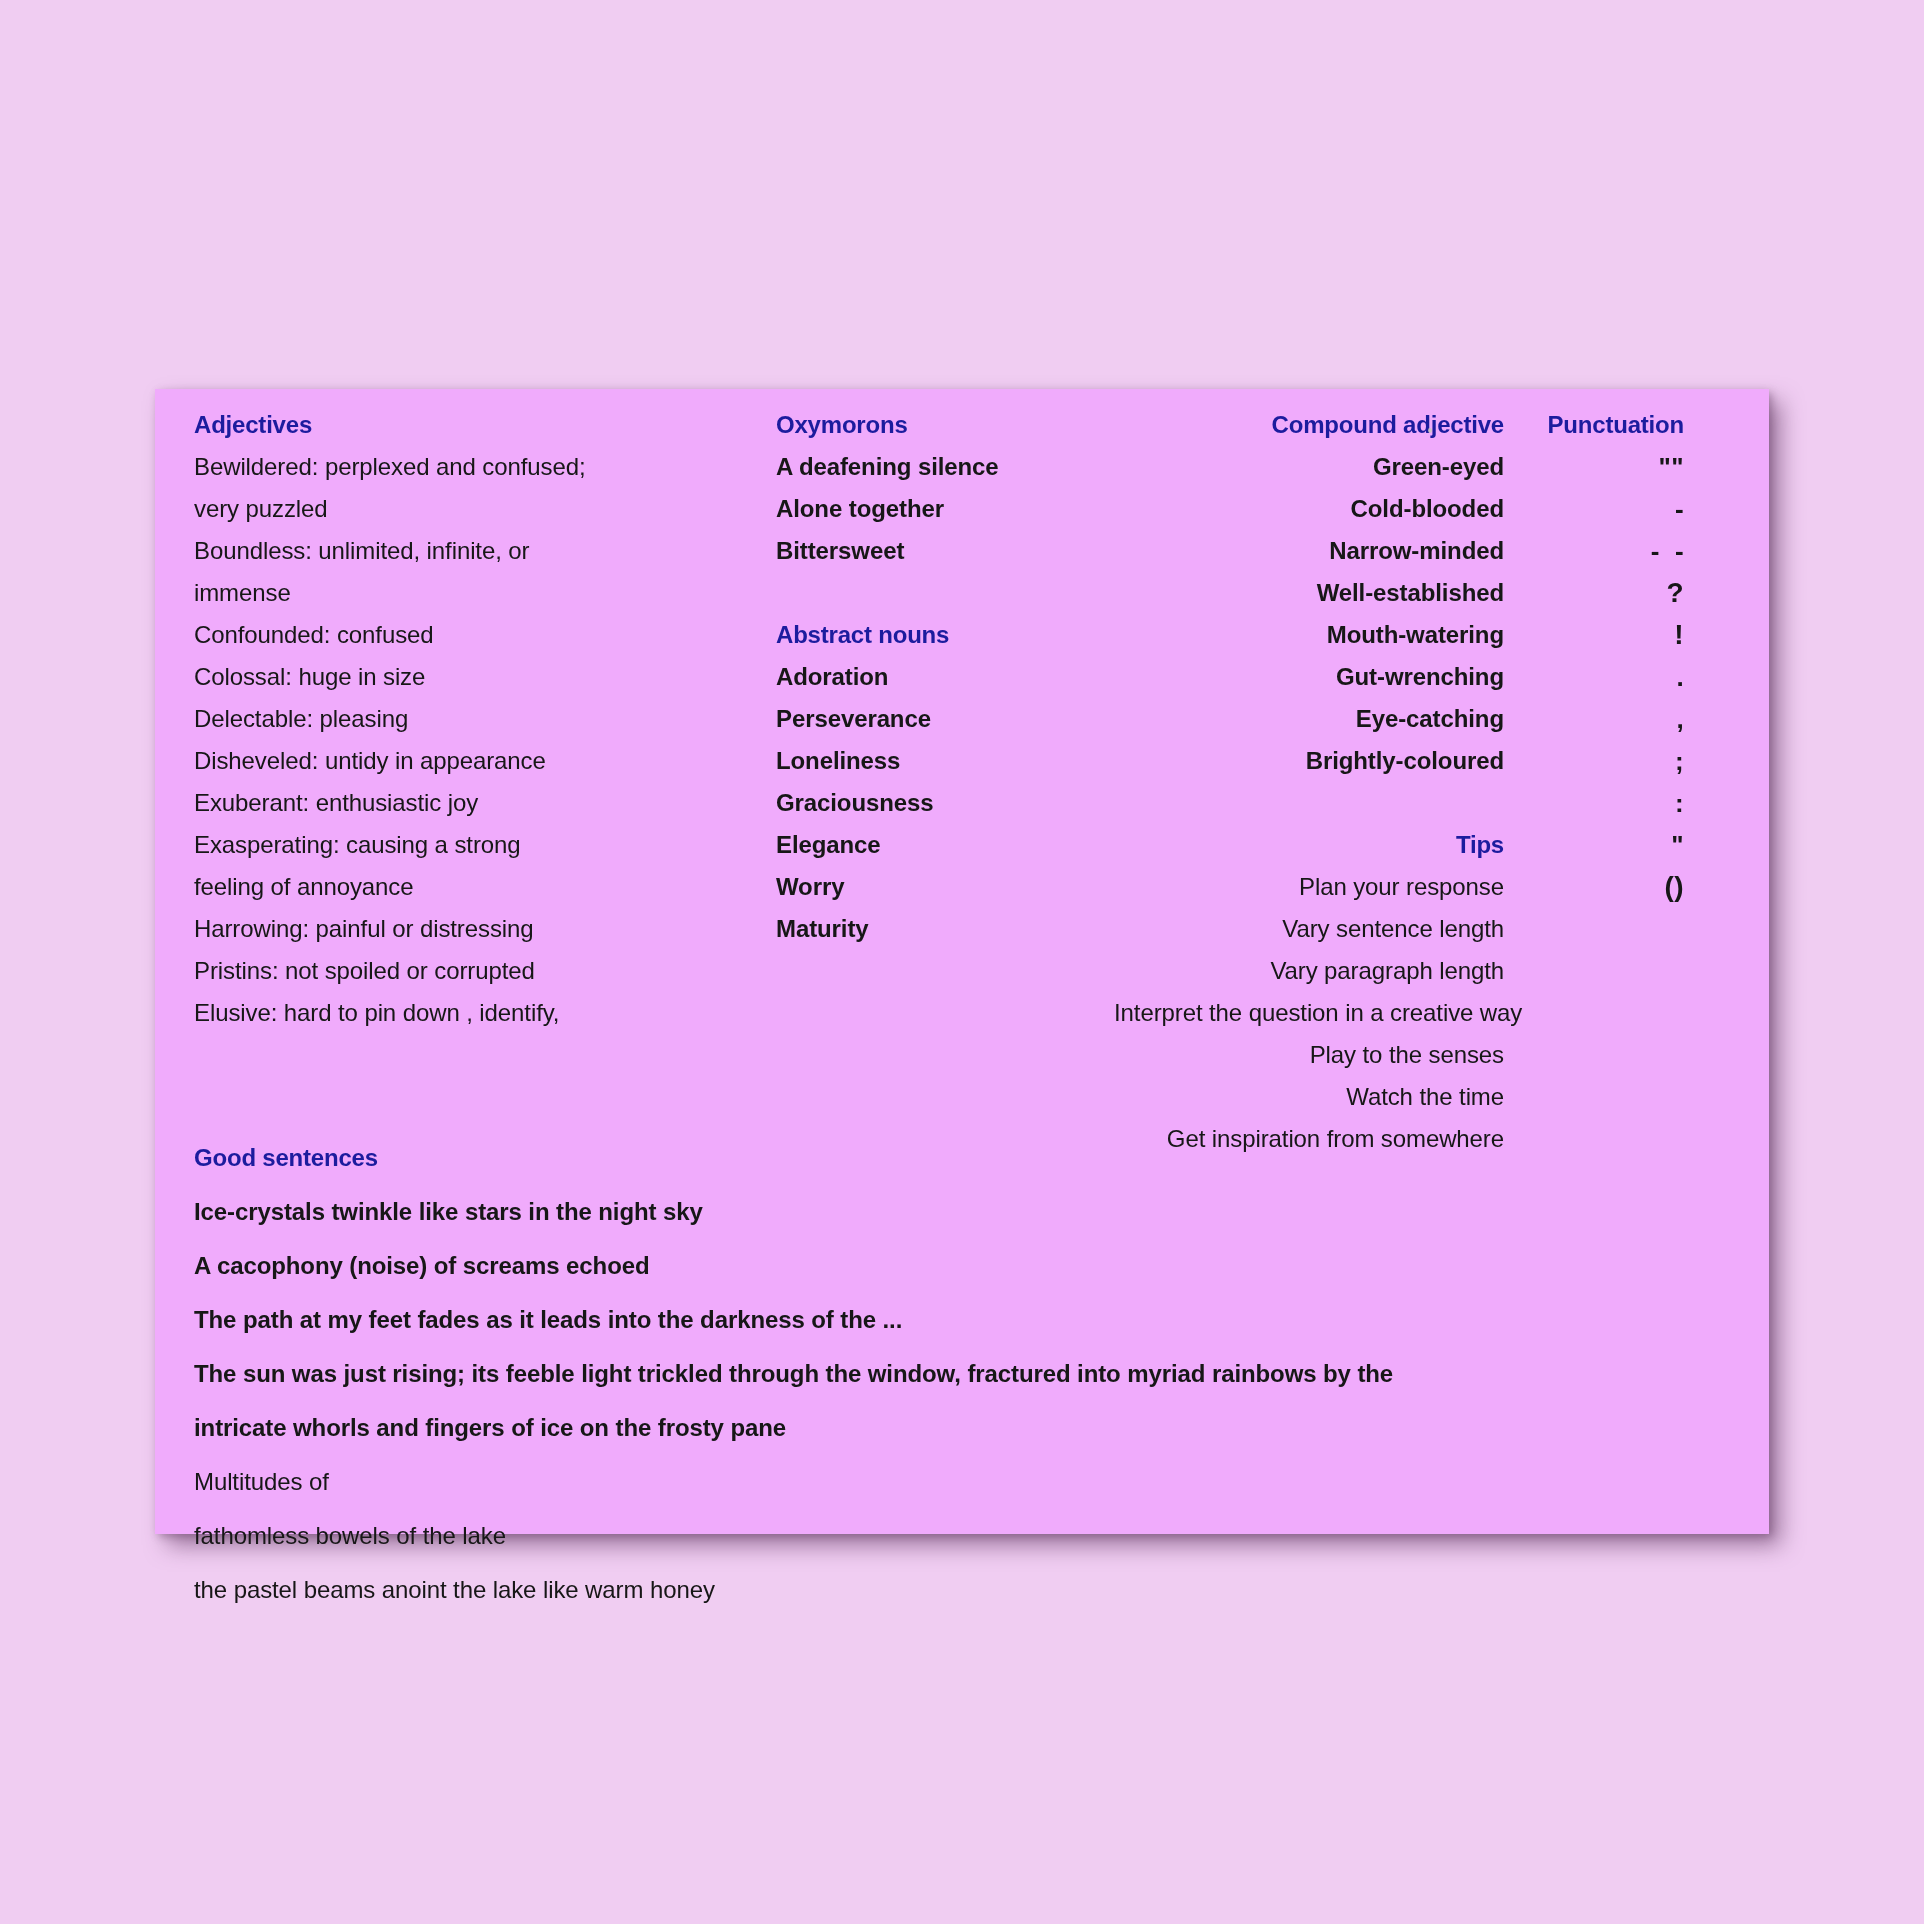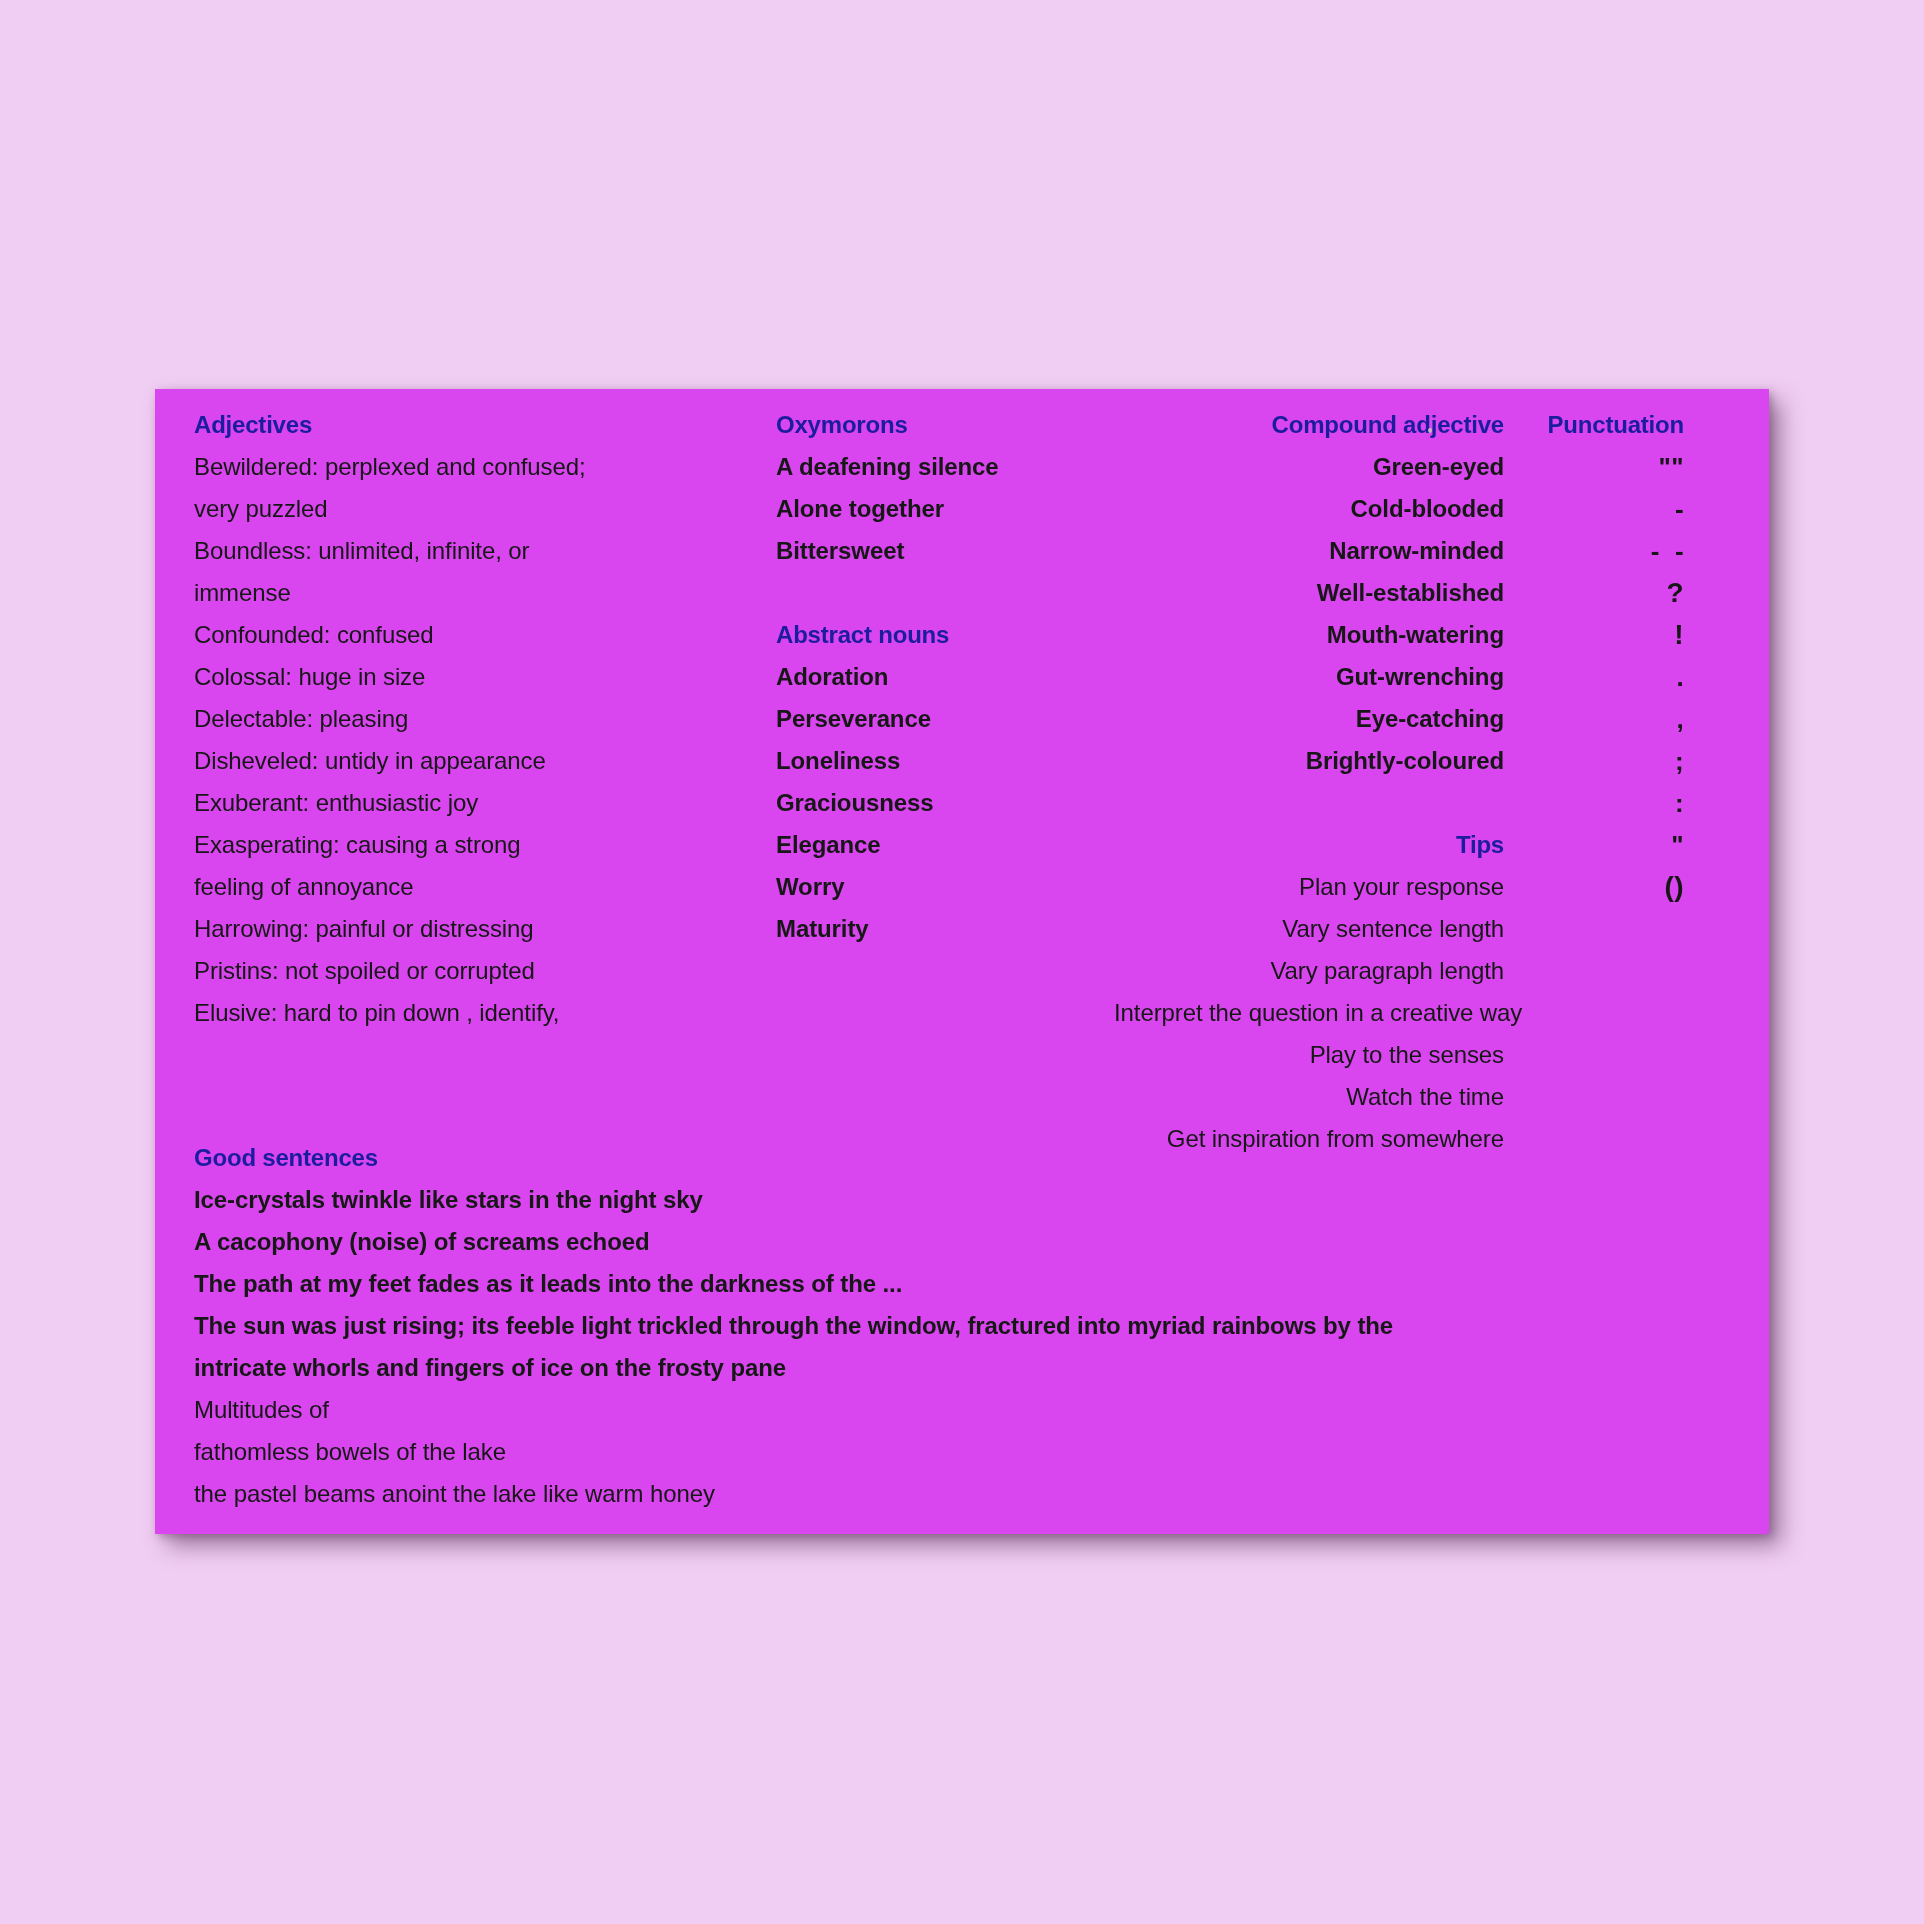--- a/index.html
+++ b/index.html
@@ -14,21 +14,21 @@
     overflow: hidden;
   }
 
   
   #page-sheet {
     position: absolute;
     left: 155px;
     top: 389px;
     width: 1614px;
     height: 1145px;
-    background: #d946ef;
+    background: #f0abfc;
     box-shadow: 11.6px 11.6px 21.6px rgba(90, 50, 90, 0.55),
                 3.3px 3.3px 8.3px rgba(110, 70, 110, 0.45);
   }
 
   
   .heading {
     color: #1c1c9e;
     font-weight: bold;
     font-size: 24px;
     line-height: 42px;
@@ -75,20 +75,21 @@
   #col-adjectives { left: 39px;  top: 15px;  width: 515px; }
   #col-oxymorons  { left: 621px; top: 15px;  width: 274px; }
   #col-compound   { left: 959px;top: 15px;  width: 390px; text-align: right; }
   #col-punct      { left: 1313px;top: 15px;  width: 216px; text-align: right; }
   #col-sentences  { left: 39px;  top: 748px; width: 1545px; }
 
   
   #col-sentences .plain-line,
   #col-sentences .bold-line {
     white-space: nowrap;
+    margin-top: 12px;
   }
 
   
   .punct-mark {
     color: #171717;
     font-size: 26px;
     line-height: 42px;
     font-weight: bold;
     height: 42px;
     white-space: pre;

